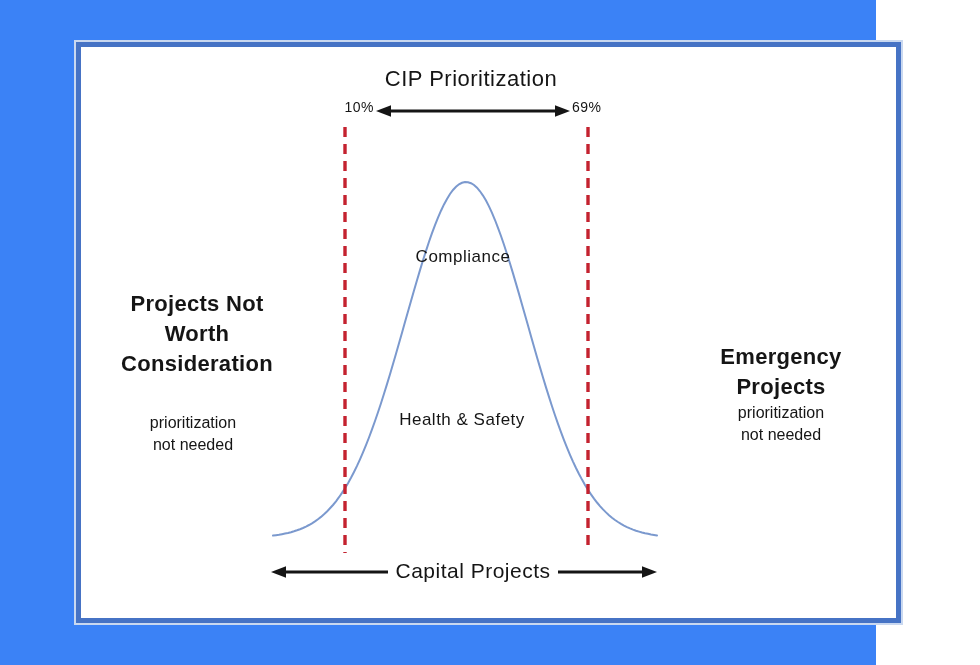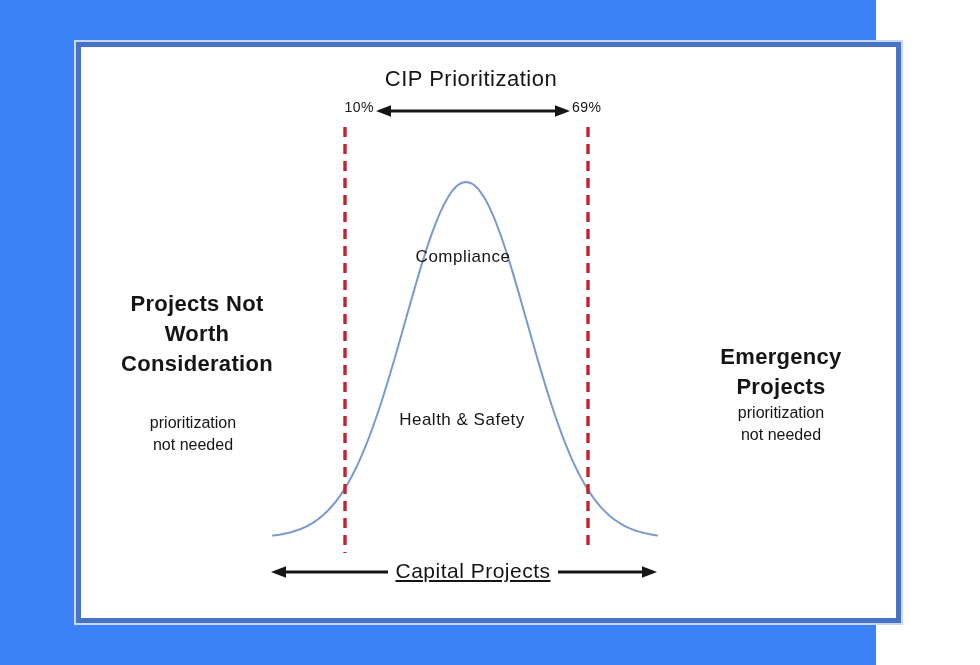--- a/index.html
+++ b/index.html
@@ -80,21 +80,20 @@
     line-height: 30px;
     letter-spacing: 0.3px;
   }
   .note-sub {
     font-size: 16px;
     line-height: 22px;
   }
   .bottom-label {
     font-size: 21px;
     letter-spacing: 0.5px;
-    text-decoration: underline;
   }
 </style>
 </head>
 <body>
 
 <div id="canvas">
 
   <div class="frame"></div>
 
   <svg class="lines" viewBox="0 0 980 665">

